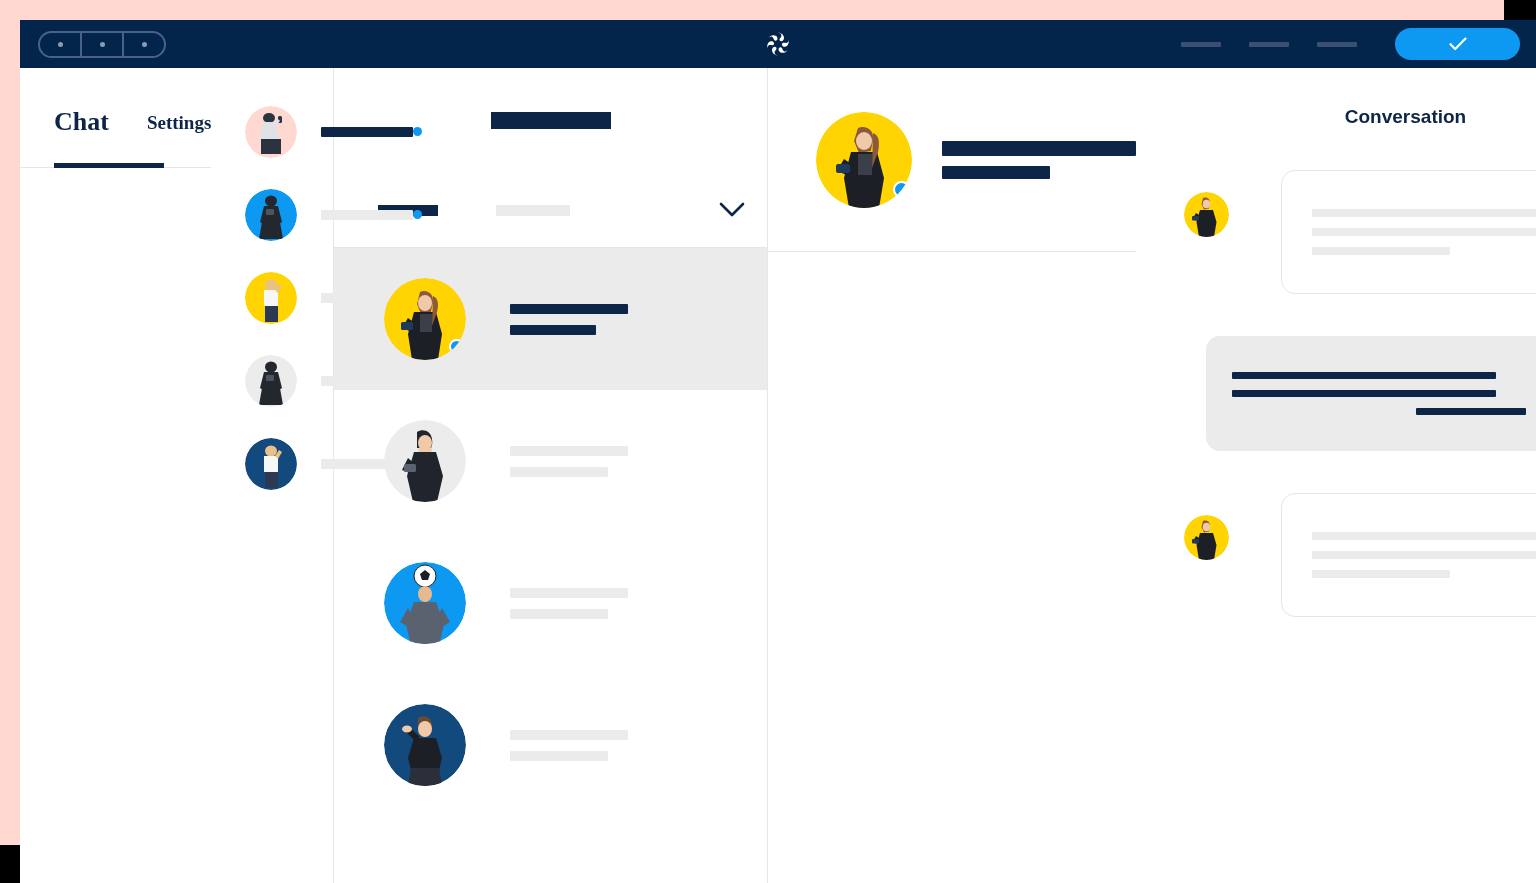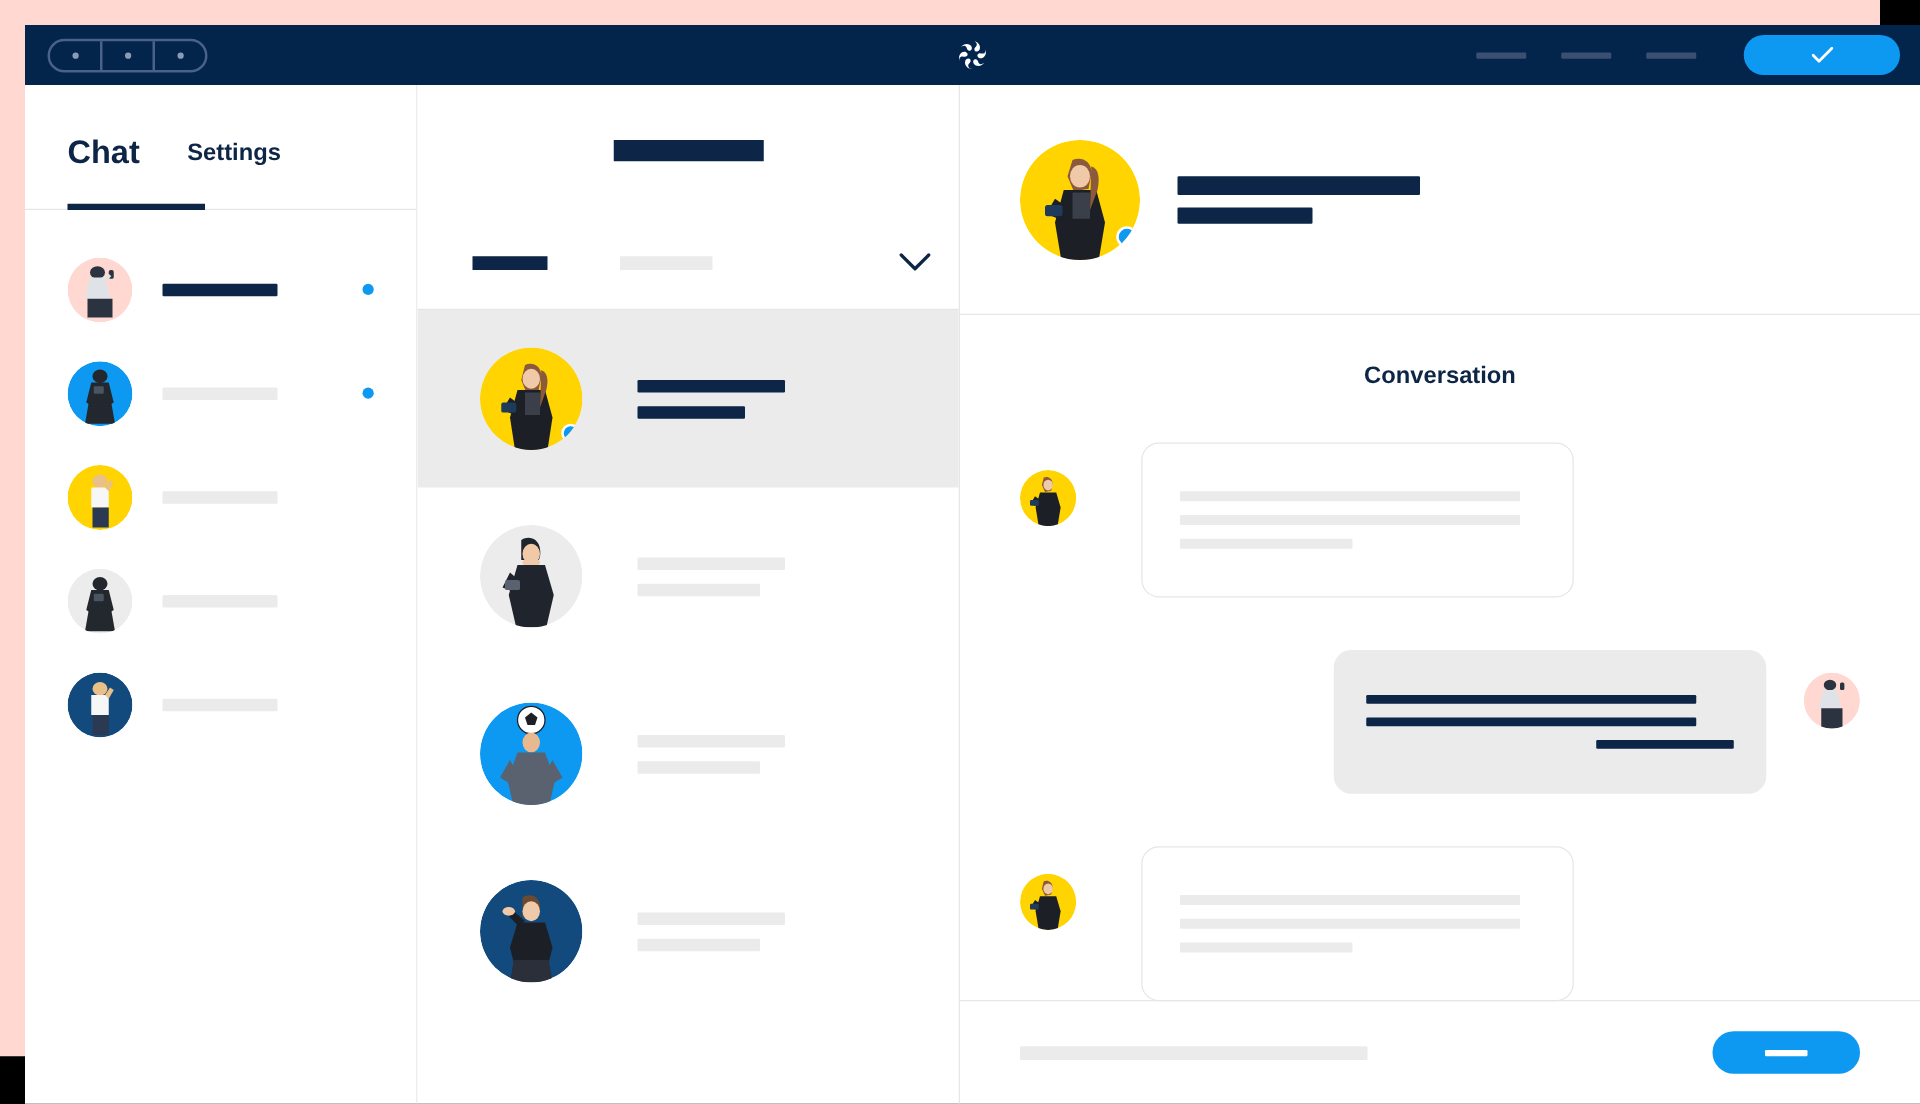--- a/index.html
+++ b/index.html
@@ -69,21 +69,21 @@
   .check-glyph { width: 18px; height: 14px; }
 
   
   .app-body { flex: 1; display: flex; min-height: 0; }
 
   
   .sidebar {
     width: 314px; min-width: 314px;
     background: #ffffff;
     border-right: 1px solid #e6e6e6;
-    display: flex; flex-direction: column;
+    display: flex; flex-direction: row; font-family: Liberation Serif, serif;
   }
   .tabbar {
     position: relative;
     height: 100px; min-height: 100px;
     display: flex; align-items: flex-end; gap: 38px;
     padding: 0 0 14px 34px;
     border-bottom: 1px solid #e6e6e6;
   }
   .tab {
     color: #0d2546; cursor: pointer; white-space: nowrap;
@@ -154,21 +154,21 @@
   }
   .avatar-lg svg { width: 100%; height: 100%; display: block; }
   .status-dot {
     position: absolute; right: 2px; bottom: 6px;
     width: 15px; height: 15px; border-radius: 50%;
     background: #0d99f2; border: 2px solid #ffffff;
   }
   .mid-text { margin-left: 44px; flex: 1; }
 
   
-  .right-panel { flex: 1; display: flex; flex-direction: column; min-width: 0; background: #fff; }
+  .right-panel { flex: 1; display: flex; flex-direction: row; min-width: 0; background: #fff; }
   .chat-header {
     height: 184px; min-height: 184px;
     display: flex; align-items: center;
     padding-left: 48px;
     border-bottom: 1px solid #e6e6e6;
   }
   .avatar-xl {
     width: 96px; height: 96px; border-radius: 50%;
     flex: 0 0 96px; overflow: hidden; position: relative;
   }

